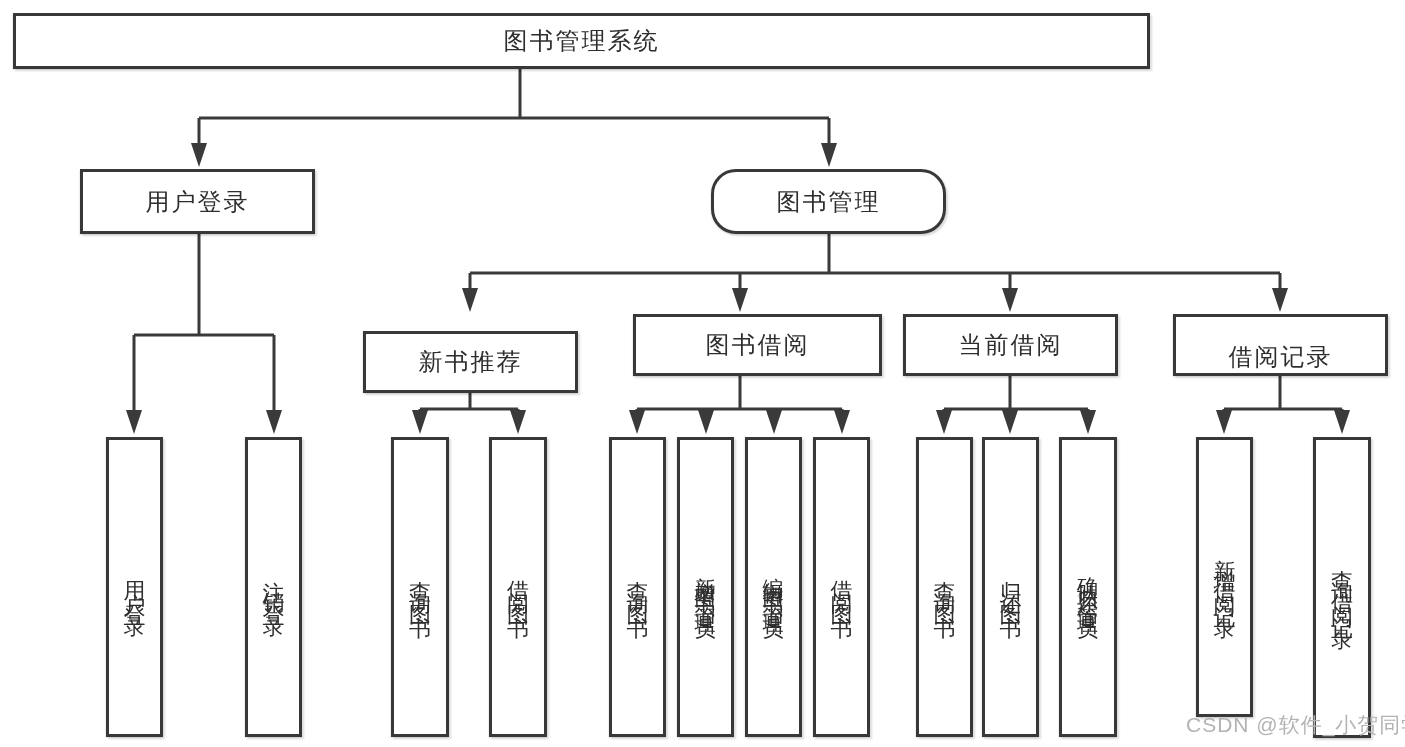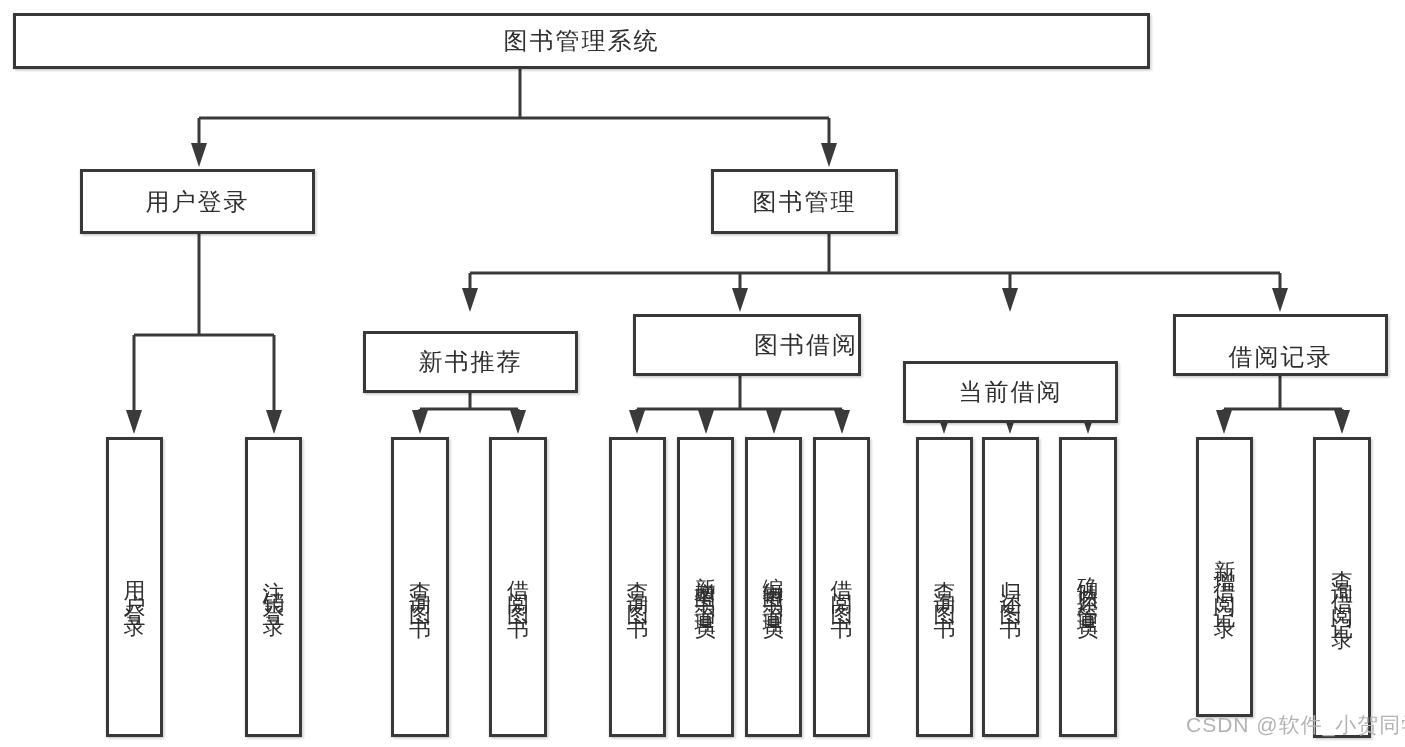--- a/index.html
+++ b/index.html
@@ -109,31 +109,31 @@
     <polygon points="1334,410 1350,410 1342,434"></polygon>
   </svg>
 
   <div class="node" style="left:13px; top:13px; width:1137px; height:56px;">
     <span class="hlabel">图书管理系统</span>
   </div>
 
   <div class="node" style="left:80px; top:169px; width:235px; height:65px;">
     <span class="hlabel">用户登录</span>
   </div>
-  <div class="node" style="left:711px; top:169px; width:187px; height:65px;">
+  <div class="node" style="left:711px; top:169px; width:235px; height:65px;border-radius:25px;">
     <span class="hlabel">图书管理</span>
   </div>
 
   <div class="node" style="left:363px; top:331px; width:215px; height:62px;">
     <span class="hlabel">新书推荐</span>
   </div>
-  <div class="node" style="left:633px; top:314px; width:228px; height:62px;justify-content:flex-end;">
+  <div class="node" style="left:633px; top:314px; width:249px; height:62px;">
     <span class="hlabel">图书借阅</span>
   </div>
-  <div class="node" style="left:903px; top:314px; width:215px; height:62px;margin-top:47px;">
+  <div class="node" style="left:903px; top:314px; width:215px; height:62px;">
     <span class="hlabel">当前借阅</span>
   </div>
   <div class="node" style="left:1173px; top:314px; width:215px; height:62px;align-items:flex-end;">
     <span class="hlabel">借阅记录</span>
   </div>
 
   <div class="node" style="left:106px; top:437px; width:57px; height:300px;">
     <span class="vtext">用户登录</span>
   </div>
   <div class="node" style="left:245px; top:437px; width:57px; height:300px;">

